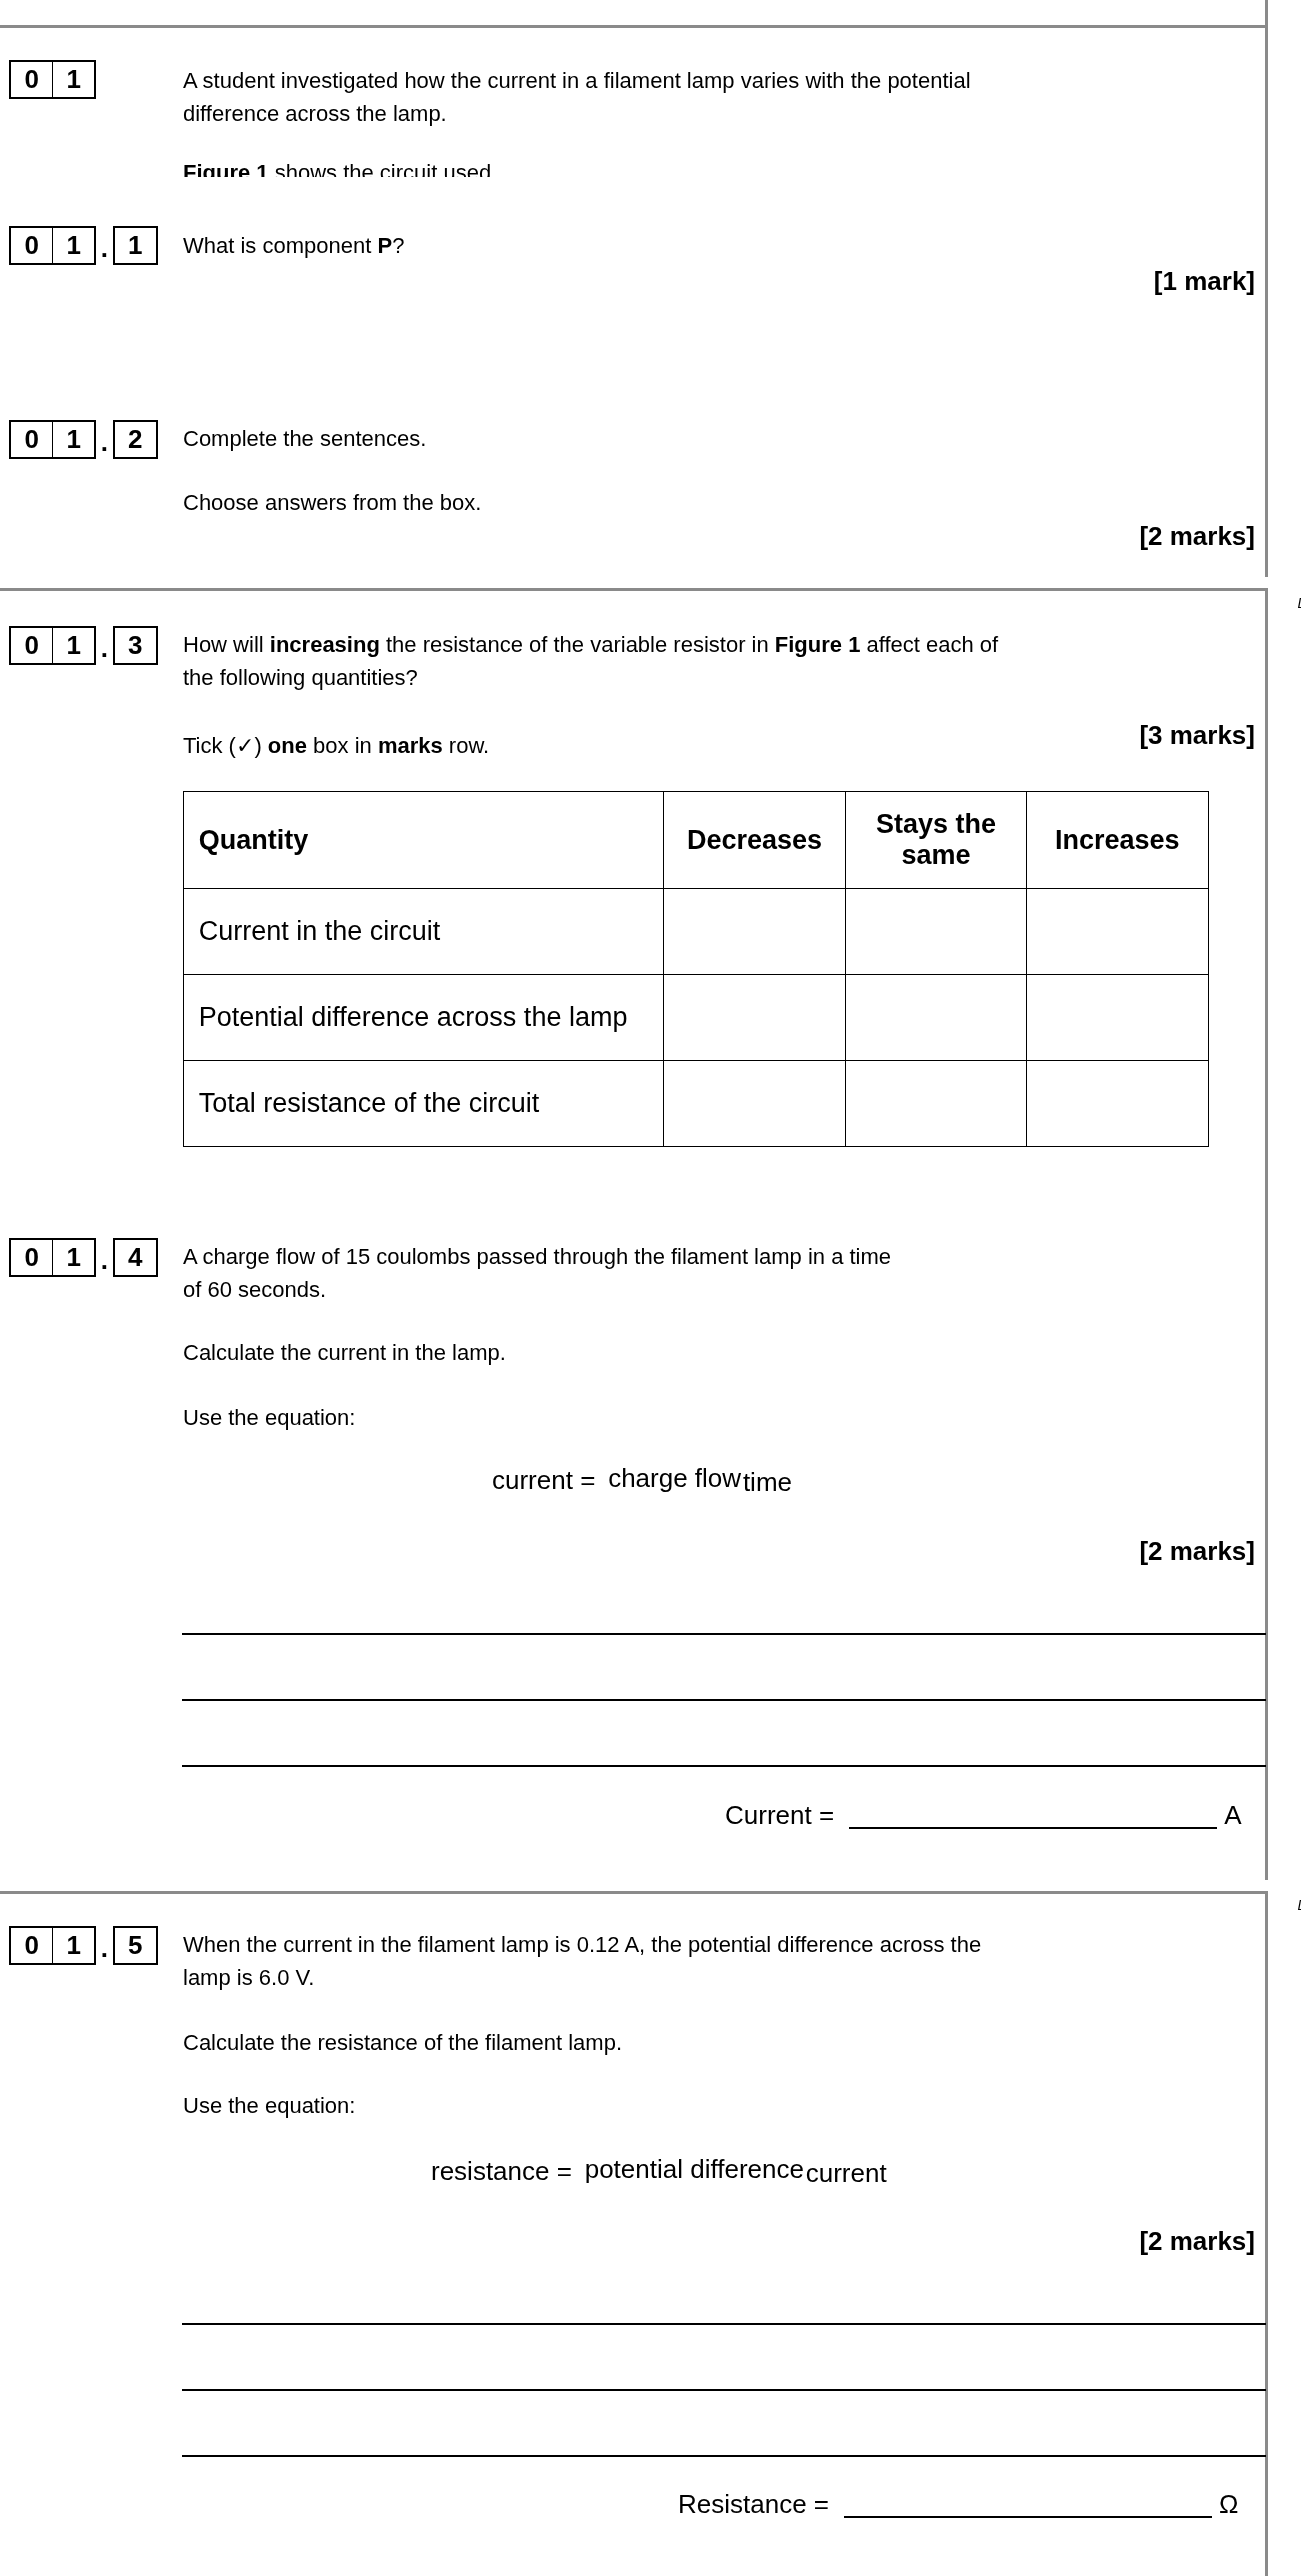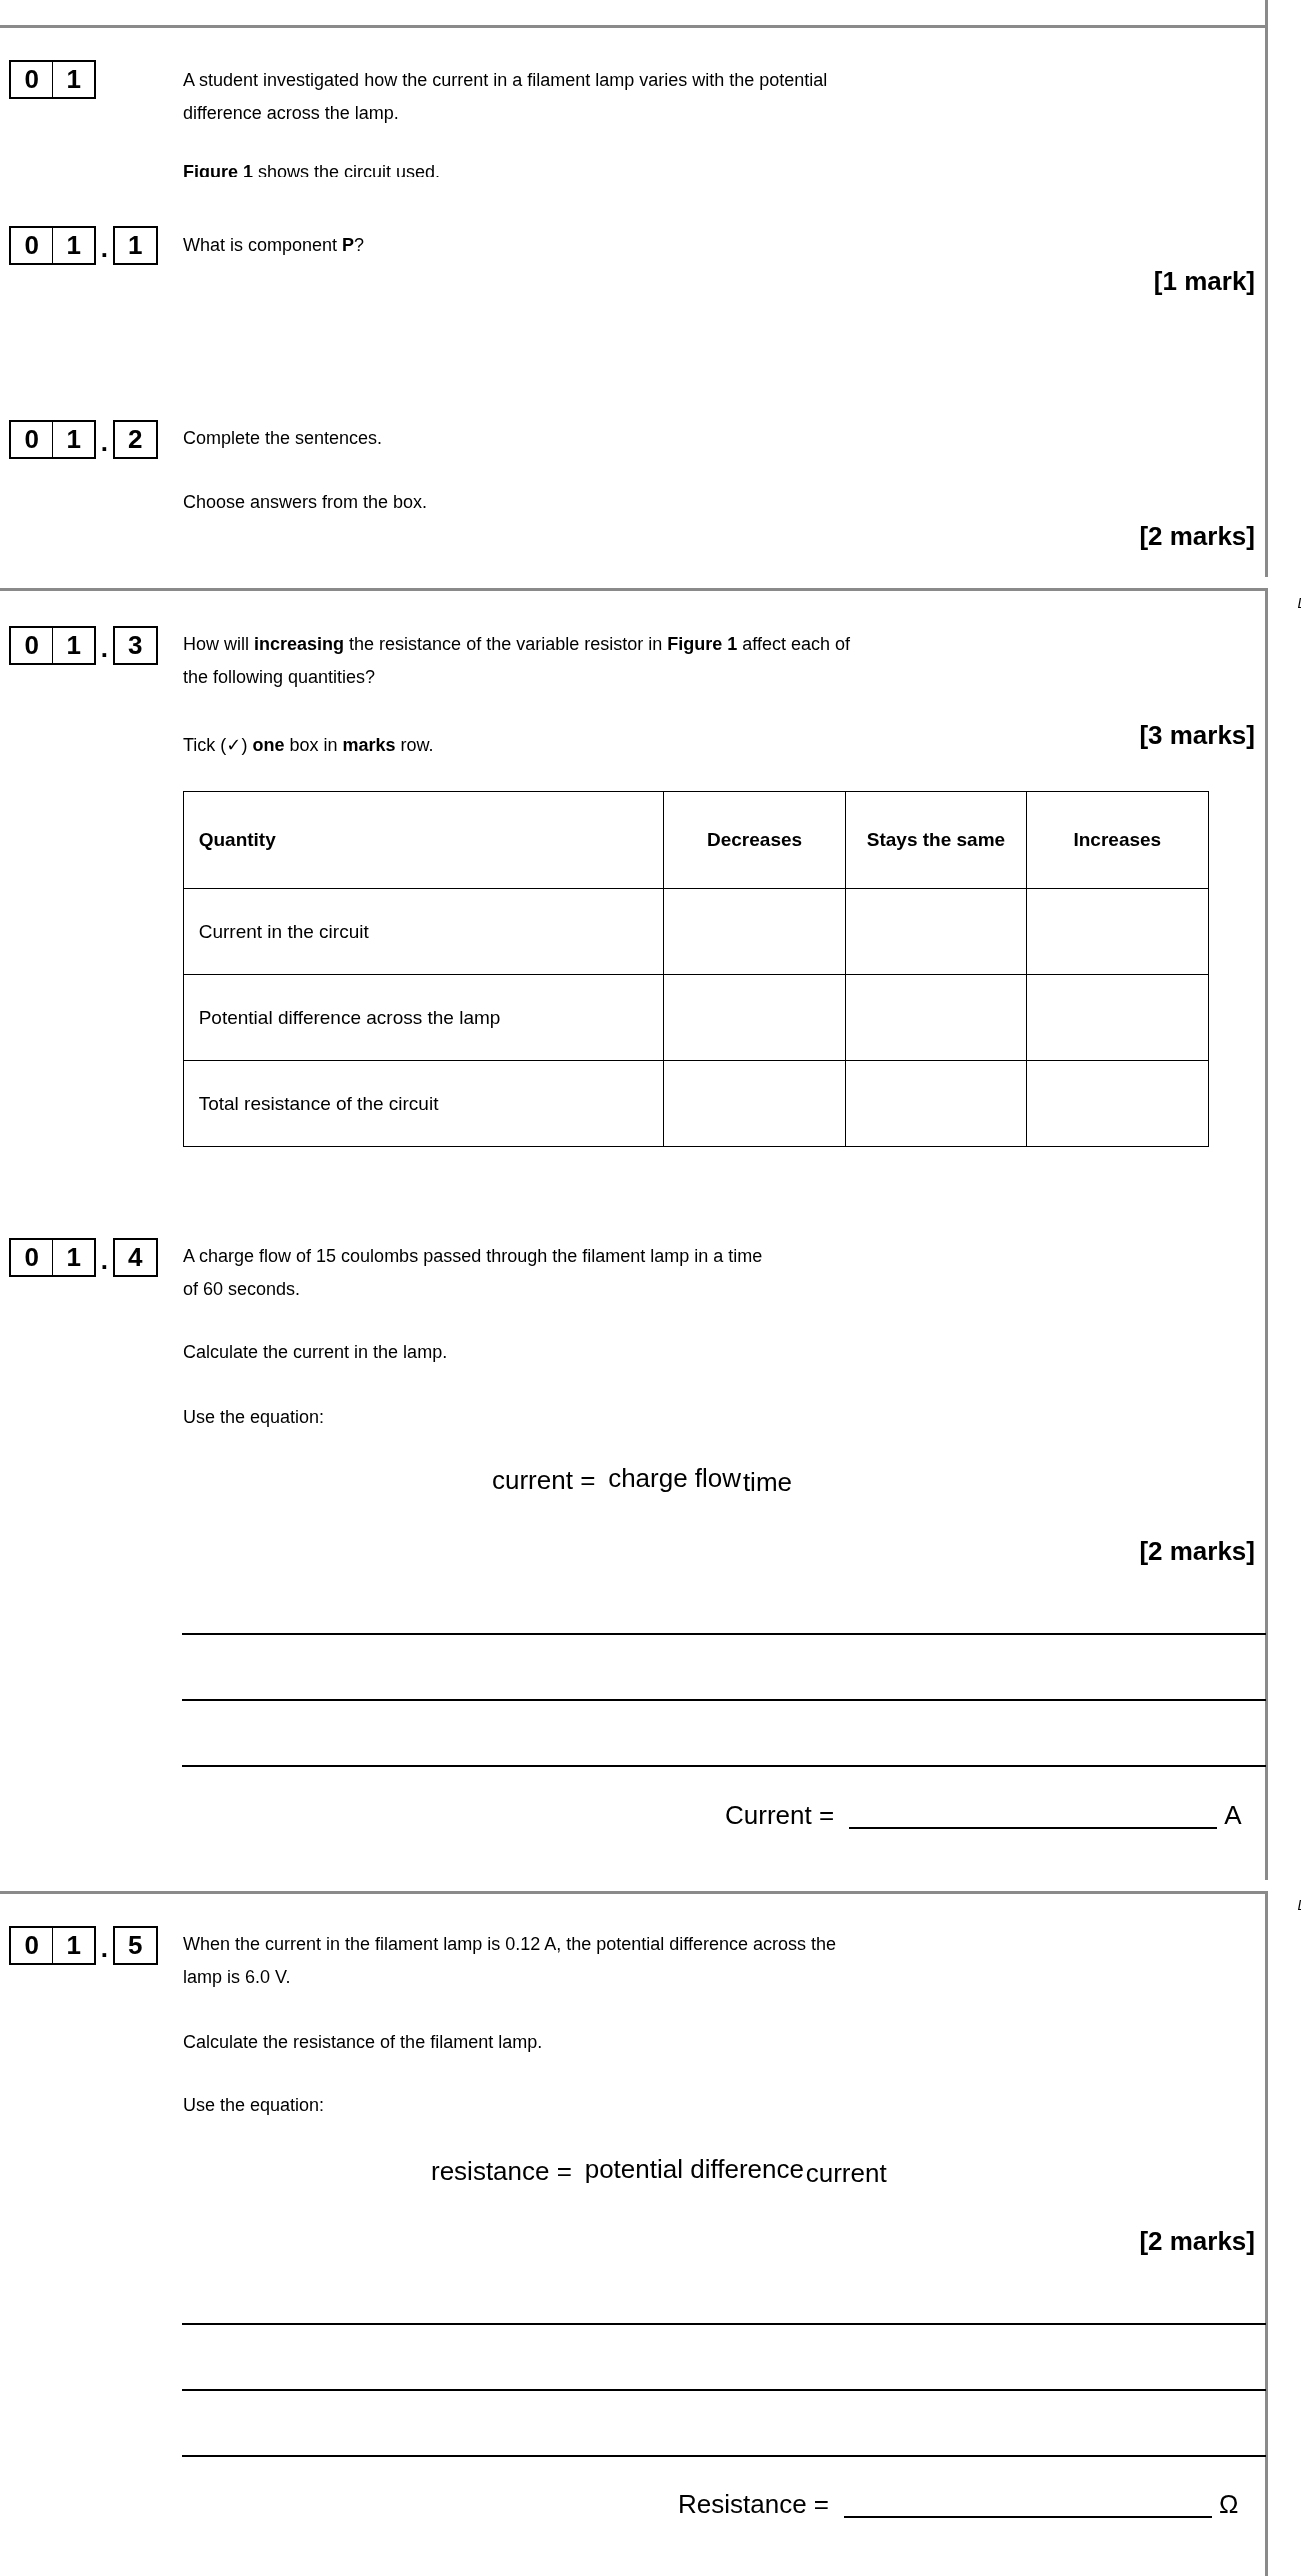--- a/index.html
+++ b/index.html
@@ -1,40 +1,40 @@
 <!DOCTYPE html>
 <html style="font-size:14.7px"><head>
   <meta charset="utf-8">
   <style>
     html, body { margin: 0; padding: 0; background: #ffffff; }
     body {
       width: 1301px; height: 2576px; position: relative; overflow: hidden;
       font-family: "Liberation Sans", sans-serif; color: #000;
     }
     .abs { position: absolute; }
-    .txt { font-size: 18px; line-height: 33px; white-space: nowrap; }
+    .txt { font-size: 22px; line-height: 33px; white-space: nowrap; }
     .b { font-weight: bold; }
     .hsep { position: absolute; left: 0; height: 2.8px; background: #8a8a8a; }
     .vsep { position: absolute; width: 2.8px; background: #8a8a8a; }
     .margin-note {
       position: absolute; left: 1288px; font-size: 14px; font-style: italic;
       line-height: 18.4px; white-space: nowrap; text-align: center; width: 37px;
     }
     .qbox { position: absolute; display: flex; align-items: center; }
     .qcells { display: flex; border: 2.8px solid #000; height: 35px; }
     .qcell {
       width: 41px; height: 35px; display: flex; align-items: center; justify-content: center;
       font-weight: bold; font-size: 26px;
     }
     .qcell + .qcell { border-left: 0.9px solid #000; }
     .qdot { width: 16.6px; text-align: center; font-weight: bold; font-size: 26px; line-height: 35px; padding-top: 5.5px; }
     .marks { position: absolute; right: 46px; font-weight: bold; font-size: 26px; line-height: 33px; white-space: nowrap; }
     table.tick {
       position: absolute; left: 183px; top: 791px; border-collapse: collapse;
-      font-size: 19px;
+      font-size: 27px;
     }
     table.tick td, table.tick th { border: 1.8px solid #000; padding: 0 14.7px; }
     table.tick th { font-weight: bold; height: 96px; }
     table.tick td { height: 85px; }
     table.tick th:first-child, table.tick td:first-child { text-align: left; width: 450px; }
     table.tick .cc { width: 151px; text-align: center; }
     .ansline { position: absolute; left: 182px; width: 1084px; height: 1.8px; background: #000; }
     .frac { position: absolute; display: flex; align-items: center; font-size: 26px; }
     .frac .lhs { margin-right: 11px; white-space: nowrap; }
     .frac .fr { display: flex; flex-direction: row; align-items: center; }

